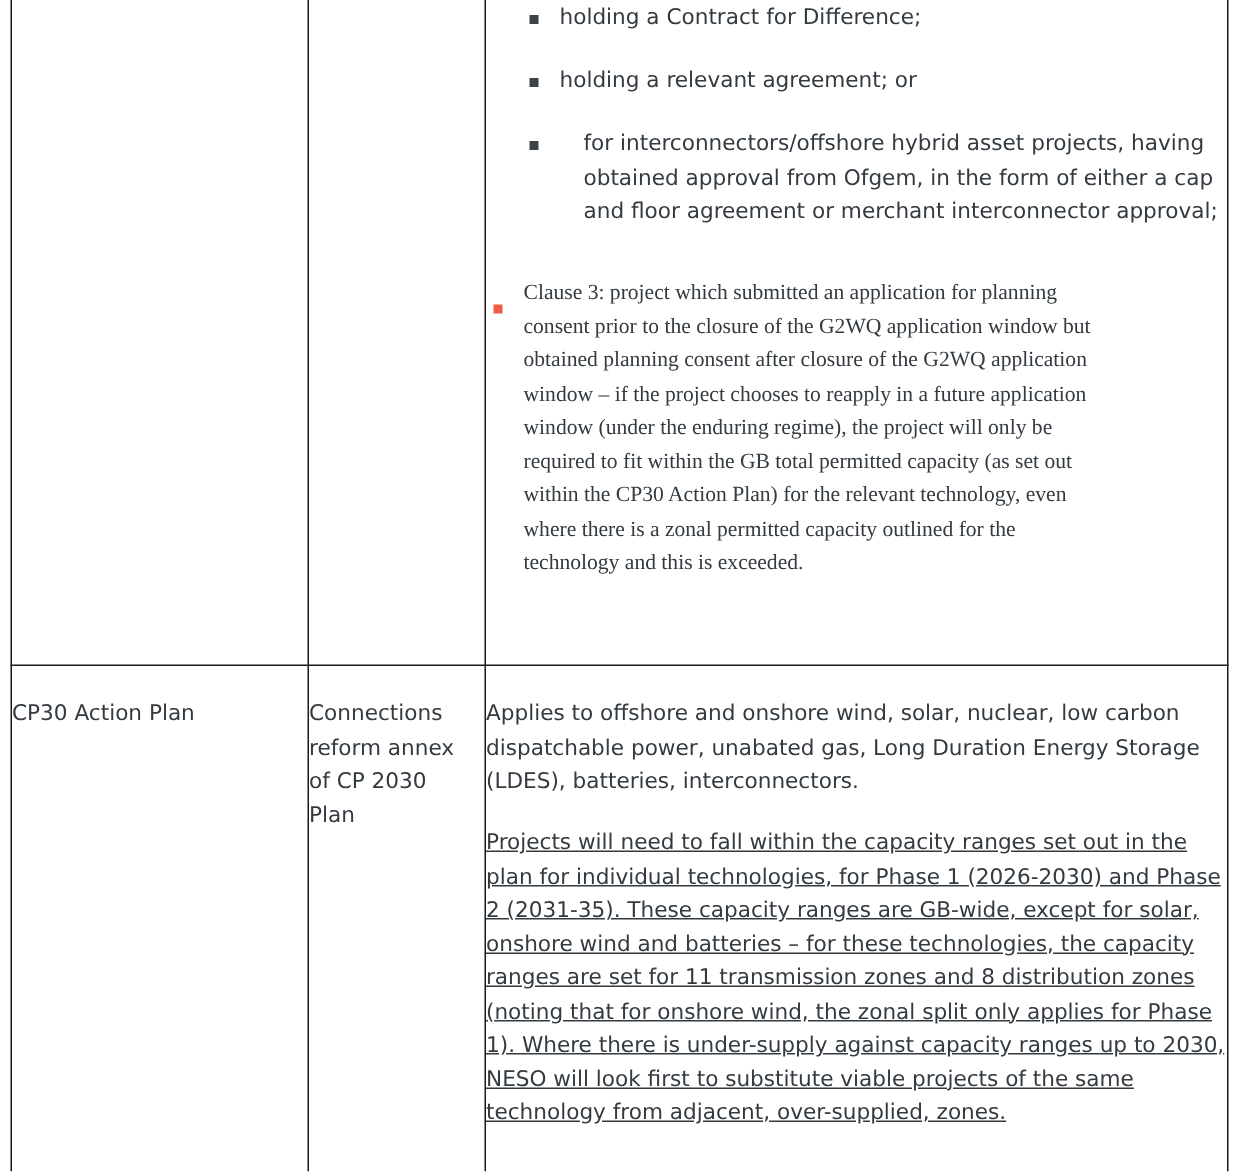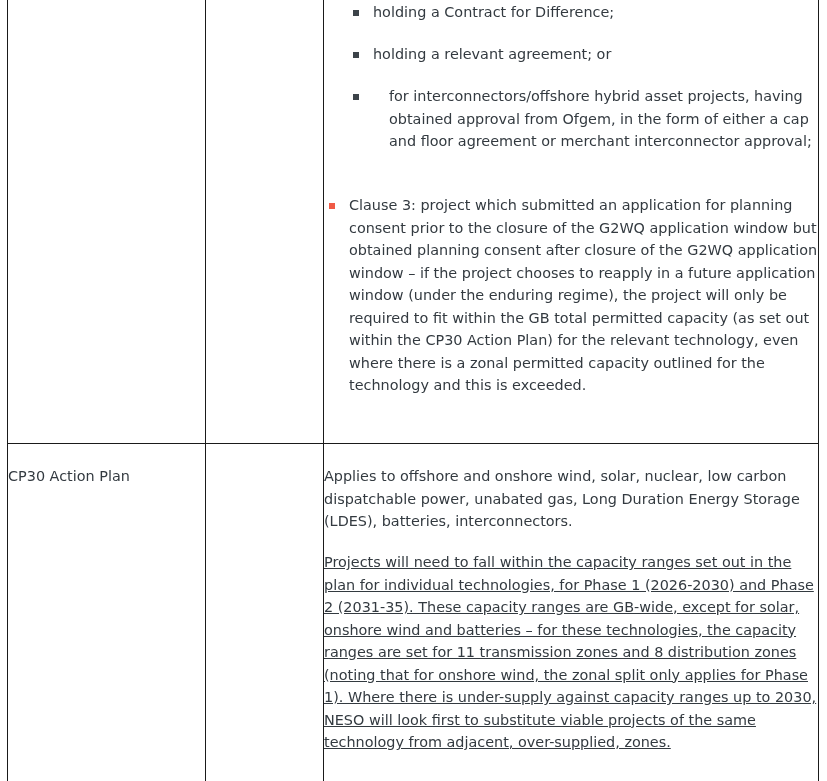--- a/index.html
+++ b/index.html
@@ -81,35 +81,39 @@
       </div>
       <div>
         <span class="sq" style="left:29px; top:94px;"></span>
         <span class="text" style="left:65px; top:85px; width:440px;">for interconnectors/offshore hybrid asset projects, having
 obtained approval from Ofgem, in the form of either a cap
 and floor agreement or merchant interconnector approval;</span>
       </div>
 
       <div>
         <span class="sq red" style="left:5px; top:203px;"></span>
-        <span class="text" style="left:25px; top:194px; width:470px;">Clause 3: project which submitted an application for planning
+        <span class="text" style="left:25px; top:184px; width:470px;font-family:Liberation Serif, serif;">Clause 3: project which submitted an application for planning
 consent prior to the closure of the G2WQ application window but
 obtained planning consent after closure of the G2WQ application
 window – if the project chooses to reapply in a future application
 window (under the enduring regime), the project will only be
 required to fit within the GB total permitted capacity (as set out
 within the CP30 Action Plan) for the relevant technology, even
 where there is a zonal permitted capacity outlined for the
 technology and this is exceeded.</span>
       </div>
     </div>
   </div>
 
   <div class="cell" style="left:0; top:444px; width:812px; height:337px;padding-left:34px;">
     <span class="text" style="left:1px; top:21px; width:195px;">CP30 Action Plan</span>
+    <span class="text" style="left:199px; top:21px; width:115px;">Connections
+reform annex
+of CP 2030
+Plan</span>
     <span class="text" style="left:317px; top:21px; width:494px;">Applies to offshore and onshore wind, solar, nuclear, low carbon
 dispatchable power, unabated gas, Long Duration Energy Storage
 (LDES), batteries, interconnectors.</span>
     <span class="text" style="left:317px; top:107px; width:494px;text-decoration:underline;">Projects will need to fall within the capacity ranges set out in the
 plan for individual technologies, for Phase 1 (2026-2030) and Phase
 2 (2031-35). These capacity ranges are GB-wide, except for solar,
 onshore wind and batteries – for these technologies, the capacity
 ranges are set for 11 transmission zones and 8 distribution zones
 (noting that for onshore wind, the zonal split only applies for Phase
 1). Where there is under-supply against capacity ranges up to 2030,

